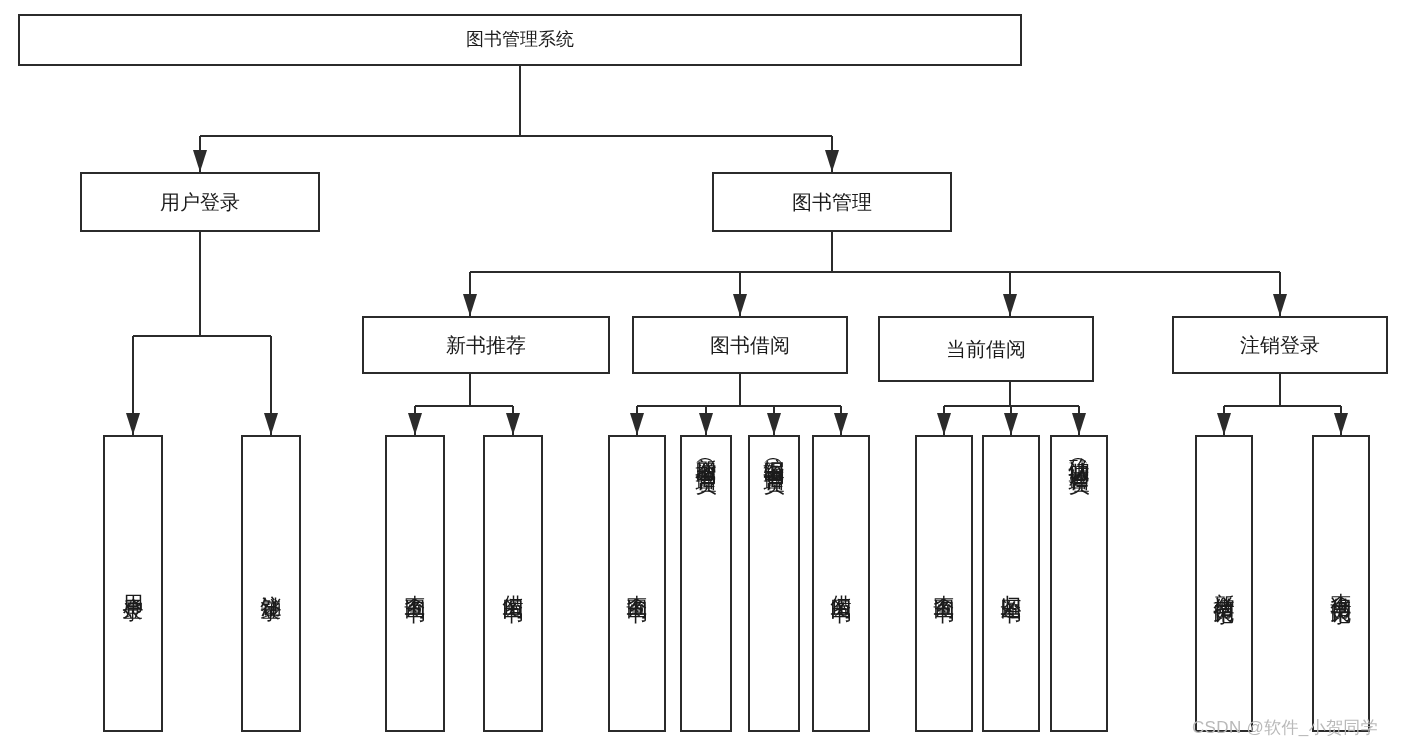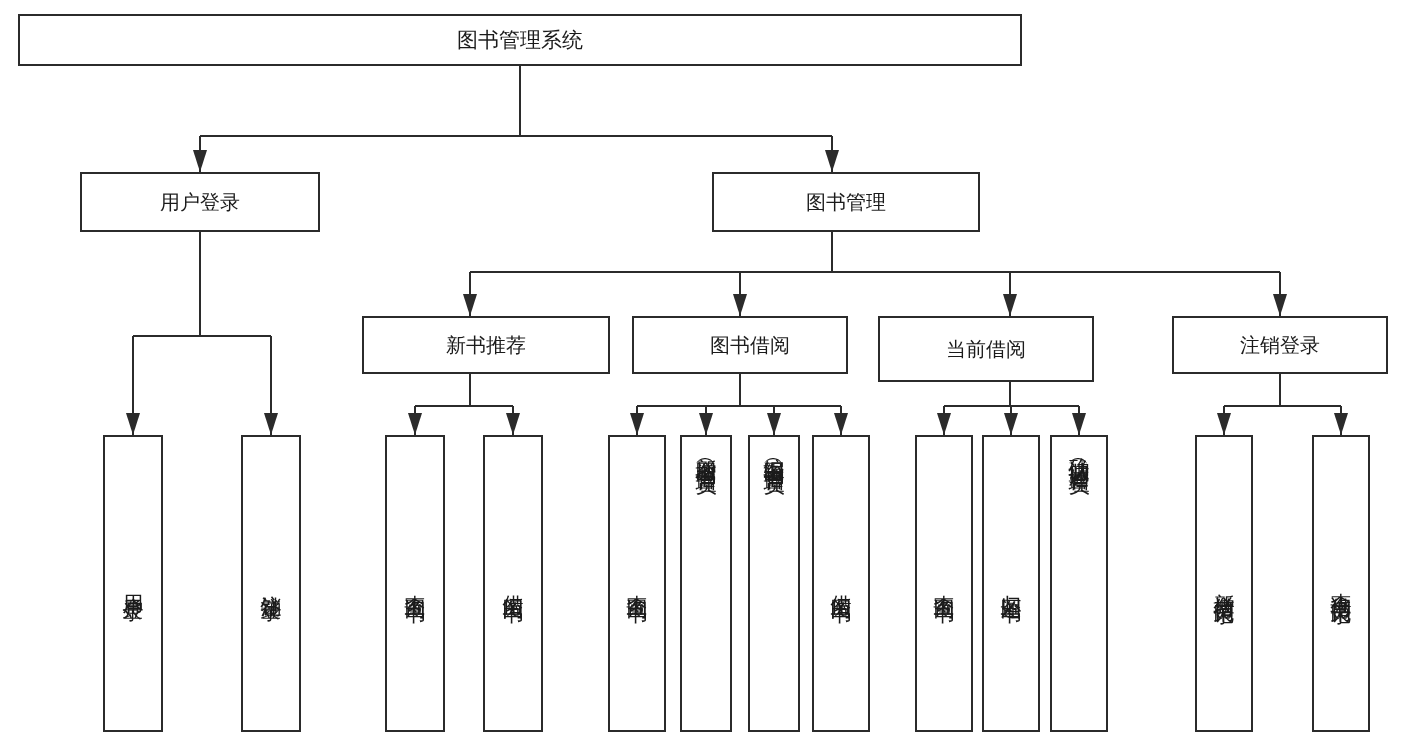--- a/index.html
+++ b/index.html
@@ -54,21 +54,21 @@
     writing-mode: vertical-rl;
     text-orientation: upright;
     letter-spacing: 0.12em;
     line-height: 1.05;
     white-space: nowrap;
   }
   .node-label {
     color: #1b1b1b;
     font-family: "Liberation Sans", "DejaVu Sans", sans-serif;
   }
-  .size-root .node-label { font-size: 21px; }
+  .size-root .node-label { font-size: 18px; }
   .size-l1 .node-label { font-size: 20px; }
   .size-l2 .node-label { font-size: 20px; }
   .size-leaf .node-label { font-size: 21px; }
   .watermark {
     position: absolute;
     color: #b9b9b9;
     font-size: 17px;
     white-space: nowrap;
     font-family: "Liberation Sans", "DejaVu Sans", sans-serif;
     letter-spacing: 0.02em;
@@ -139,21 +139,21 @@
       <line x1="1341" y1="406" x2="1341" y2="435" stroke="#2b2b2b" stroke-width="2.5" shape-rendering="crispEdges"></line>
       <polygon points="1334,413 1348,413 1341,435" fill="#2b2b2b"></polygon>
     </svg>
   <div id="node-layer">
       <div class="node-box horizontal size-root" style="left: 18px; top: 14px; width: 1004px; height: 52px; border-color: rgb(43, 43, 43); background: rgb(255, 255, 255);">
         <span class="node-label" style="color: rgb(27, 27, 27);">图书管理系统</span>
       </div>
       <div class="node-box horizontal size-l1" style="left: 80px; top: 172px; width: 240px; height: 60px; border-color: rgb(43, 43, 43); background: rgb(255, 255, 255);">
         <span class="node-label" style="color: rgb(27, 27, 27);">用户登录</span>
       </div>
-      <div class="node-box horizontal size-l1" style="left: 712px; top: 172px; width: 268px; height: 60px; border-color: rgb(43, 43, 43); background: rgb(255, 255, 255);">
+      <div class="node-box horizontal size-l1" style="left: 712px; top: 172px; width: 240px; height: 60px; border-color: rgb(43, 43, 43); background: rgb(255, 255, 255);">
         <span class="node-label" style="color: rgb(27, 27, 27);">图书管理</span>
       </div>
       <div class="node-box horizontal size-l2" style="left: 362px; top: 316px; width: 248px; height: 58px; border-color: rgb(43, 43, 43); background: rgb(255, 255, 255);">
         <span class="node-label" style="color: rgb(27, 27, 27);">新书推荐</span>
       </div>
       <div class="node-box horizontal size-l2" style="left: 632px; top: 316px; width: 216px; height: 58px; border-color: rgb(43, 43, 43); background: rgb(255, 255, 255);">
         <span class="node-label" style="color: rgb(27, 27, 27); margin-left: 20px;">图书借阅</span>
       </div>
       <div class="node-box horizontal size-l2" style="left: 878px; top: 316px; width: 216px; height: 66px; border-color: rgb(43, 43, 43); background: rgb(255, 255, 255);">
         <span class="node-label" style="color: rgb(27, 27, 27);">当前借阅</span>
@@ -194,13 +194,14 @@
       <div class="node-box vertical size-leaf top-aligned" style="left: 1050px; top: 435px; width: 58px; height: 297px; border-color: rgb(43, 43, 43); background: rgb(255, 255, 255);">
         <span class="node-label" style="color: rgb(27, 27, 27);">确认归还（管理员）</span>
       </div>
       <div class="node-box vertical size-leaf" style="left: 1195px; top: 435px; width: 58px; height: 297px; border-color: rgb(43, 43, 43); background: rgb(255, 255, 255);">
         <span class="node-label" style="color: rgb(27, 27, 27);">新增借阅记录</span>
       </div>
       <div class="node-box vertical size-leaf" style="left: 1312px; top: 435px; width: 58px; height: 297px; border-color: rgb(43, 43, 43); background: rgb(255, 255, 255);">
         <span class="node-label" style="color: rgb(27, 27, 27);">查询借阅记录</span>
       </div>
     </div>
+  <div class="watermark" id="watermark" style="left: 1192px; top: 716px; color: rgb(185, 185, 185);">CSDN @软件_小贺同学</div>
 </div>
 
 </body></html>

